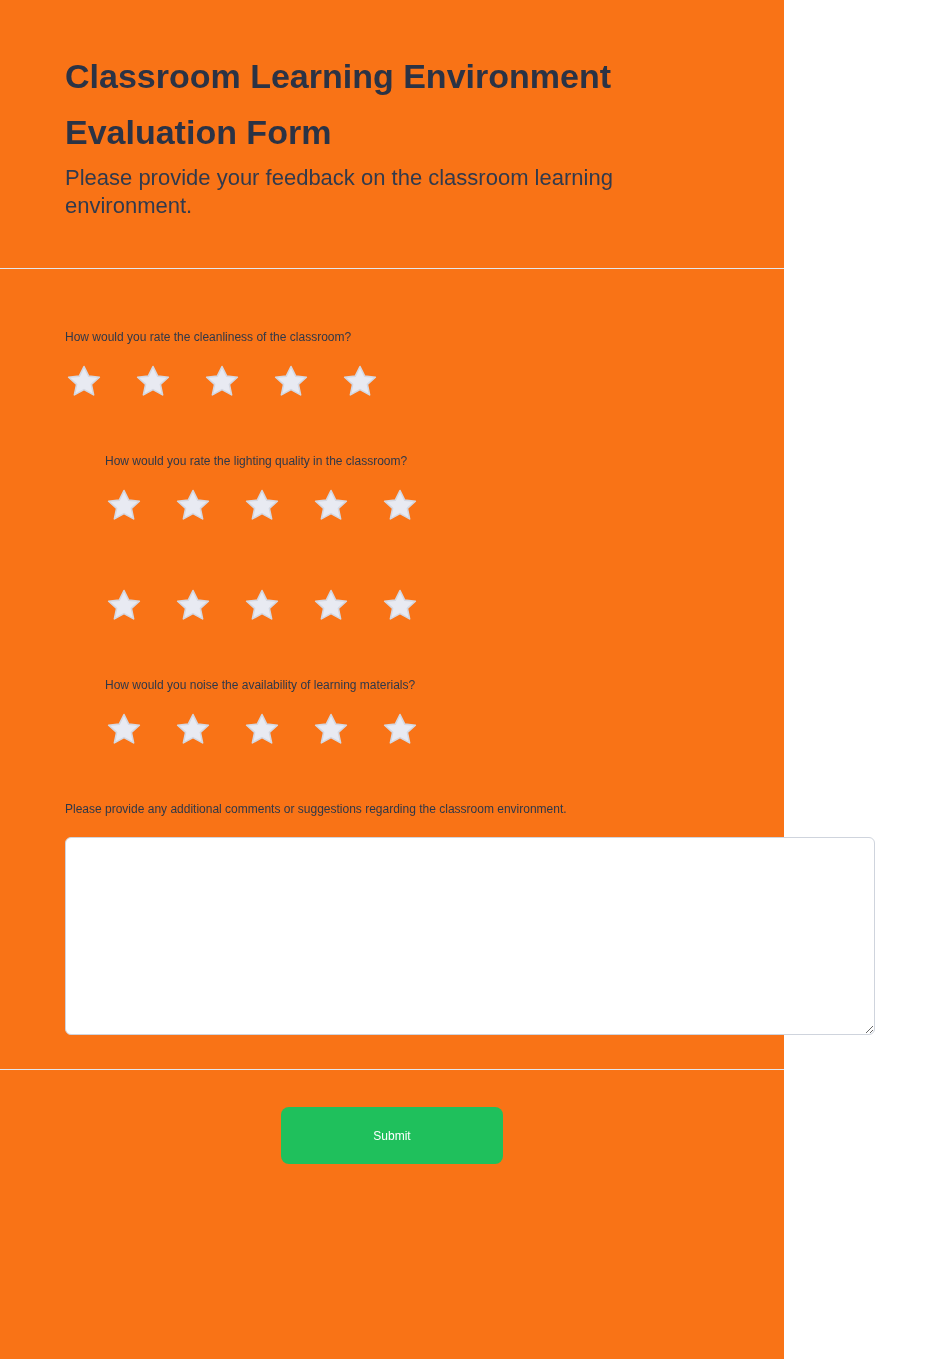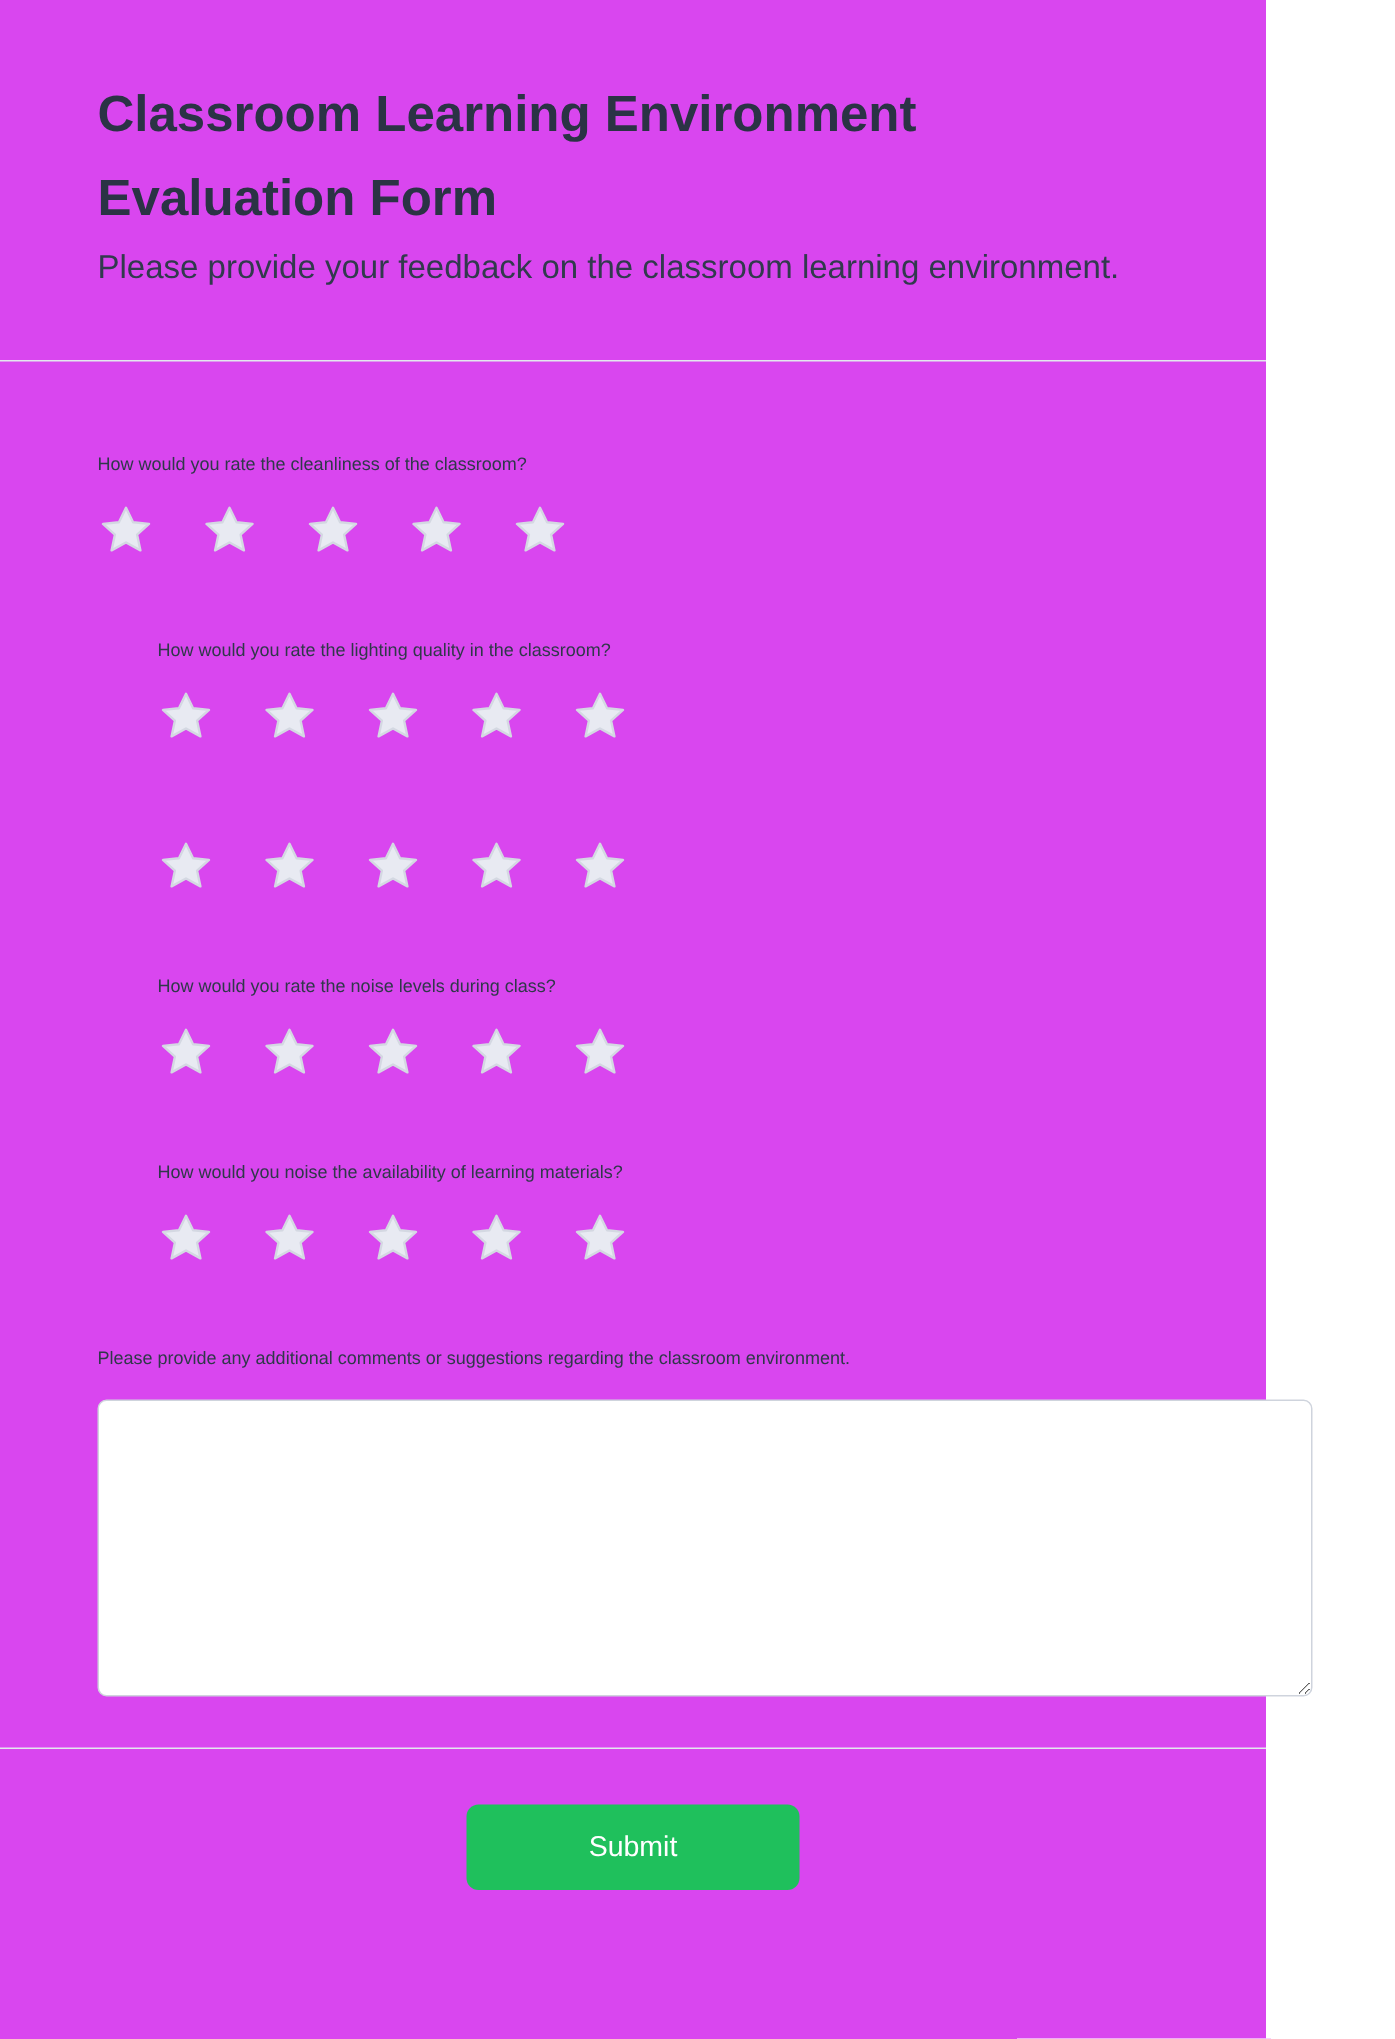--- a/index.html
+++ b/index.html
@@ -2,23 +2,23 @@
 <html><head>
 <meta charset="utf-8">
 <style>
   * { box-sizing: border-box; margin: 0; padding: 0; }
   html, body {
     width: 930px;
     background: #ffffff;
     font-family: "Liberation Sans", "DejaVu Sans", sans-serif;
   }
   .page {
-    width: 844px;
+    width: 784px;
     min-height: 1359px;
-    background: #d946ef;
+    background: #f97316;
     padding-bottom: 51px;
   }
   .form-header {
     padding: 48px 65px 48px 65px;
   }
   .form-title {
     font-size: 34px;
     font-weight: bold;
     color: #2b3345;
     line-height: 56px;
@@ -93,21 +93,21 @@
     justify-content: center;
   }
   .submit-button {
     width: 222px;
     height: 57px;
     background: #1fc05c;
     color: #ffffff;
     border: none;
     border-radius: 8px;
     font-family: "Liberation Sans", "DejaVu Sans", sans-serif;
-    font-size: 19px;
+    font-size: 12px;
     cursor: pointer;
   }
 </style>
 </head>
 <body>
 
 <svg width="0" height="0" style="position:absolute">
   <defs>
     <symbol id="star-shape" viewBox="0 0 24 24">
       <path d="M12 2.2l2.98 6.1 6.72.72-5.02 4.52 1.4 6.62L12 16.82l-6.08 3.34 1.4-6.62L2.3 9.02l6.72-.72L12 2.2z" fill="#e8eaf2" stroke="#d4d8e2" stroke-width="1" stroke-linejoin="round"></path>
@@ -181,40 +181,20 @@
           </svg>
         <svg class="star">
             <use href="#star-shape"></use>
           </svg>
         <svg class="star">
             <use href="#star-shape"></use>
           </svg>
       </div>
     </div>
 
-    <div class="question">
-      <div class="question-label">How would you rate the noise levels during class?</div>
-      <div class="stars">
-        <svg class="star">
-            <use href="#star-shape"></use>
-          </svg>
-        <svg class="star">
-            <use href="#star-shape"></use>
-          </svg>
-        <svg class="star">
-            <use href="#star-shape"></use>
-          </svg>
-        <svg class="star">
-            <use href="#star-shape"></use>
-          </svg>
-        <svg class="star">
-            <use href="#star-shape"></use>
-          </svg>
-      </div>
-    </div>
 
     <div class="question">
       <div class="question-label">How would you noise the availability of learning materials?</div>
       <div class="stars">
         <svg class="star">
             <use href="#star-shape"></use>
           </svg>
         <svg class="star">
             <use href="#star-shape"></use>
           </svg>

